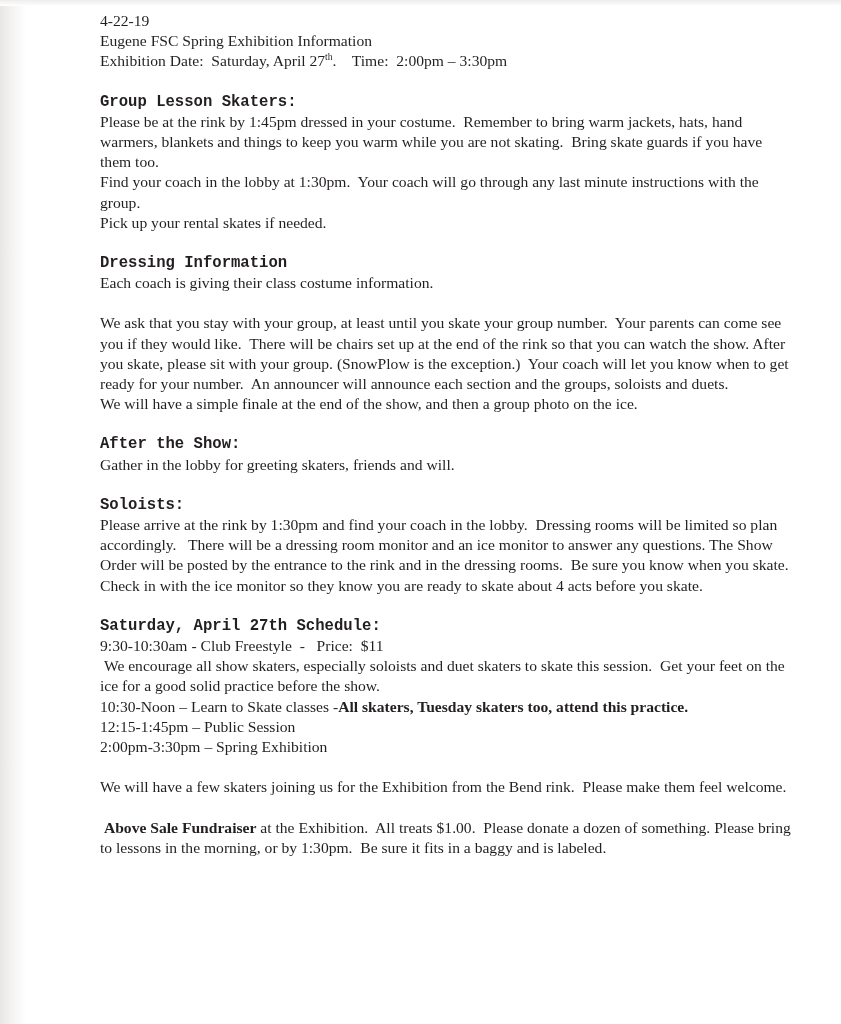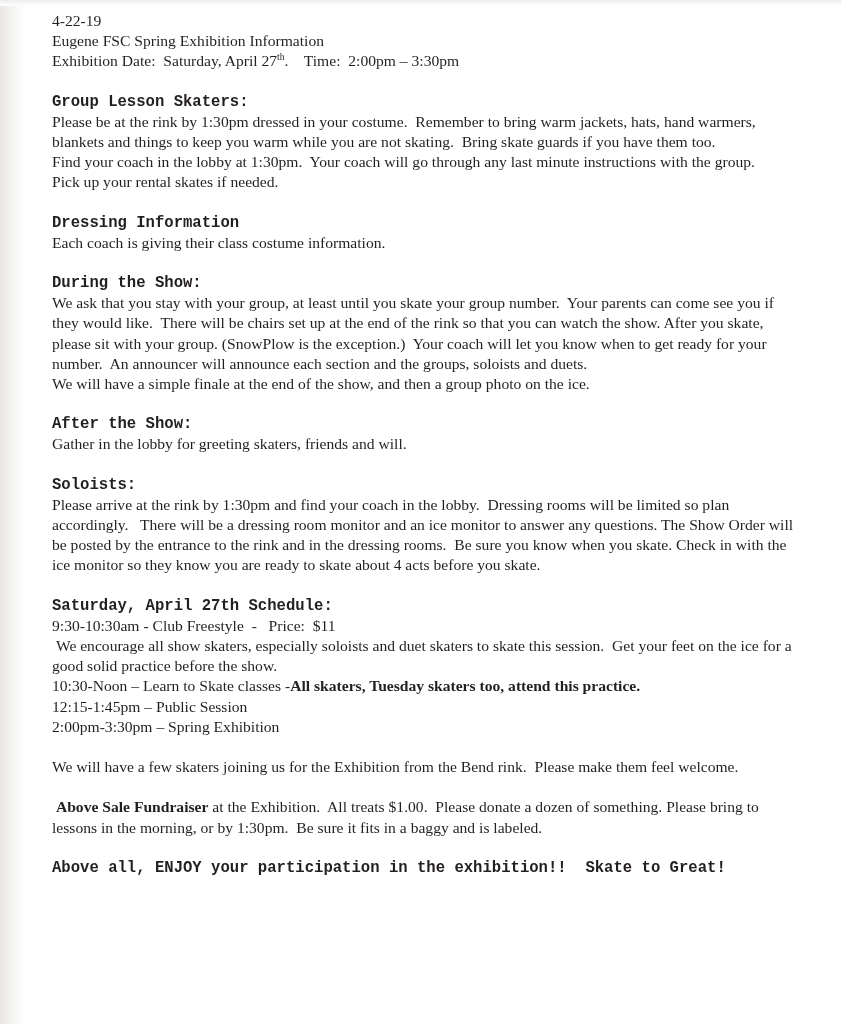--- a/index.html
+++ b/index.html
@@ -44,20 +44,21 @@
     width: 841px;
     height: 1024px;
     padding: 11px 46px 0 52px;
     box-sizing: border-box;
   }
 
   .doc {
     font-size: 15.6px;
     line-height: 20.2px;
     text-rendering: optimizeLegibility;
+    margin-left: 48px;
   }
 
   
   .line {
     white-space: pre-wrap;
   }
   .para {
     white-space: pre-wrap;
     text-align: left;
   }
@@ -98,36 +99,35 @@
     <div class="section">
       <div class="line">4-22-19</div>
       <div class="line">Eugene FSC Spring Exhibition Information</div>
       <div class="line"><span>Exhibition Date:  Saturday, April 27</span><sup>th</sup><span>.    Time:  2:00pm – 3:30pm</span></div>
     </div>
 
     <div class="gap"></div>
 
     <div class="section">
       <div class="heading">Group Lesson Skaters:</div>
-      <div class="para">Please be at the rink by 1:30pm dressed in your costume.  Remember to bring warm jackets, hats, hand warmers, blankets and things to keep you warm while you are not skating.  Bring skate guards if you have them too.</div>
+      <div class="para">Please be at the rink by 1:45pm dressed in your costume.  Remember to bring warm jackets, hats, hand warmers, blankets and things to keep you warm while you are not skating.  Bring skate guards if you have them too.</div>
       <div class="para">Find your coach in the lobby at 1:30pm.  Your coach will go through any last minute instructions with the group.</div>
       <div class="para">Pick up your rental skates if needed.</div>
     </div>
 
     <div class="gap"></div>
 
     <div class="section">
       <div class="heading">Dressing Information</div>
       <div class="para">Each coach is giving their class costume information.</div>
     </div>
 
     <div class="gap"></div>
 
     <div class="section">
-      <div class="heading">During the Show:</div>
       <div class="para">We ask that you stay with your group, at least until you skate your group number.  Your parents can come see you if they would like.  There will be chairs set up at the end of the rink so that you can watch the show. After you skate, please sit with your group. (SnowPlow is the exception.)  Your coach will let you know when to get ready for your number.  An announcer will announce each section and the groups, soloists and duets.</div>
       <div class="para">We will have a simple finale at the end of the show, and then a group photo on the ice.</div>
     </div>
 
     <div class="gap"></div>
 
     <div class="section">
       <div class="heading">After the Show:</div>
       <div class="para">Gather in the lobby for greeting skaters, friends and will.</div>
     </div>
@@ -159,18 +159,15 @@
     </div>
 
     <div class="gap"></div>
 
     <div class="section">
       <div class="para"><span class="bold"> Above Sale Fundraiser</span><span> at the Exhibition.  All treats $1.00.  Please donate a dozen of something. Please bring to lessons in the morning, or by 1:30pm.  Be sure it fits in a baggy and is labeled.</span></div>
     </div>
 
     <div class="gap"></div>
 
-    <div class="section">
-      <div class="heading">Above all, ENJOY your participation in the exhibition!!  Skate to Great!</div>
-    </div>
 
   </div>
 </div>
 
 </body></html>

